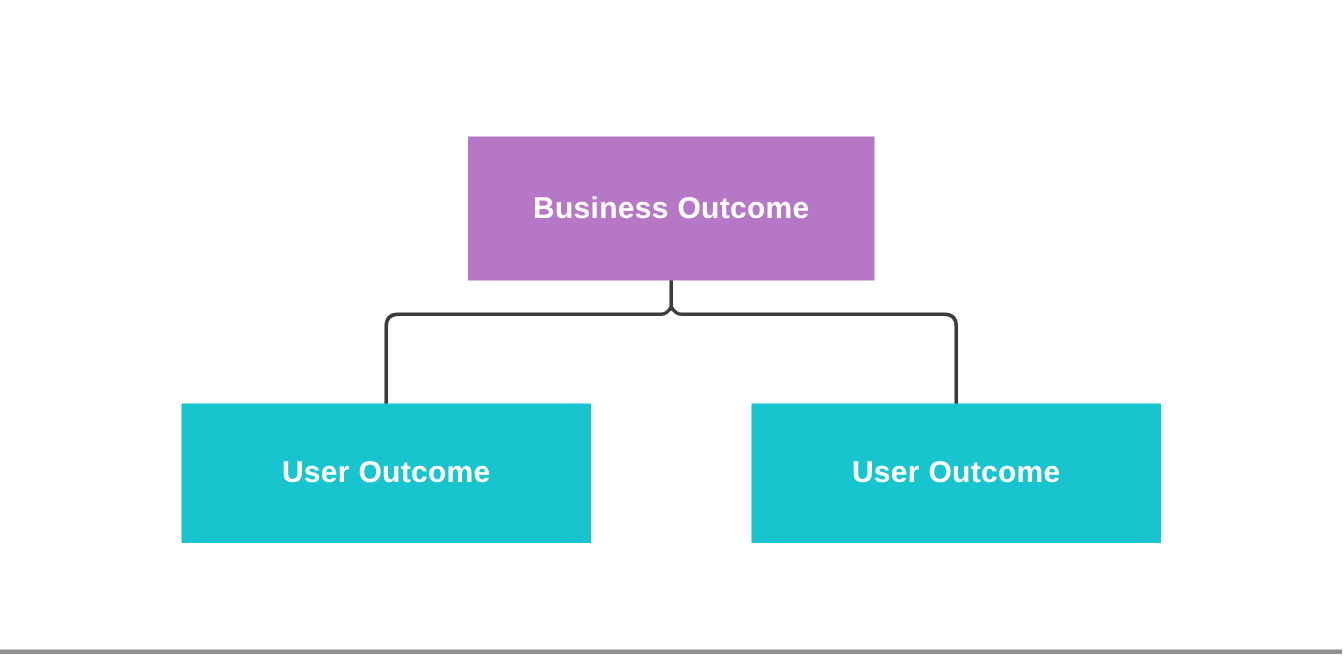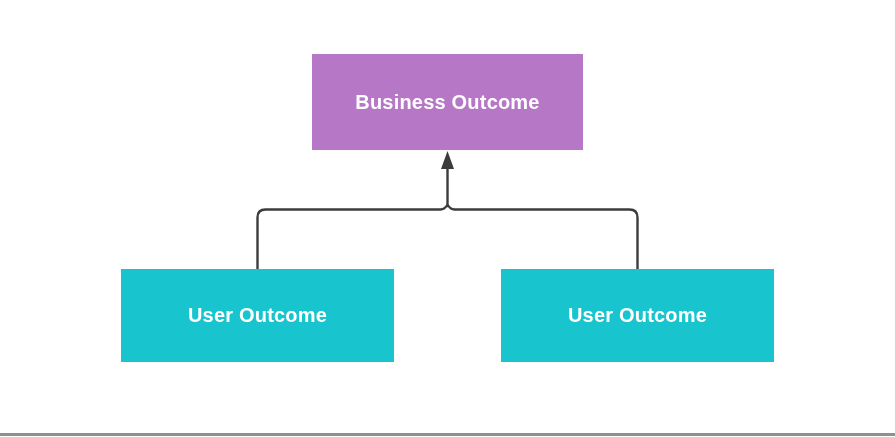--- a/index.html
+++ b/index.html
@@ -44,21 +44,21 @@
 </head>
 <body>
 
 <div class="canvas">
 
   <svg class="connector-svg" viewBox="0 0 895 437" xmlns="http://www.w3.org/2000/svg">
     <path d="M257.5 269 L257.5 217.5 Q257.5 209.5 265.5 209.5 L440.5 209.5 Q444.8 209.5 447.5 204.5 Q450.2 209.5 454.5 209.5 L629.5 209.5 Q637.5 209.5 637.5 217.5 L637.5 269 M447.5 206 L447.5 167" fill="none" stroke-width="2.4" stroke-linecap="round" stroke="#3c3c3c"></path>
     <polygon points="447.5,151 441,169 454,169" fill="#3c3c3c"></polygon>
   </svg>
 
-  <div class="node node-business" style="background: rgb(182, 120, 198);">
+  <div class="node node-business" style="background: rgb(182, 120, 198); margin-top: 37px;">
     <span class="node-label" style="color: rgb(255, 255, 255);">Business Outcome</span>
   </div>
 
   <div class="node node-user-left" style="background: rgb(24, 197, 206);">
     <span class="node-label" style="color: rgb(255, 255, 255);">User Outcome</span>
   </div>
 
   <div class="node node-user-right" style="background: rgb(24, 197, 206);">
     <span class="node-label" style="color: rgb(255, 255, 255);">User Outcome</span>
   </div>

